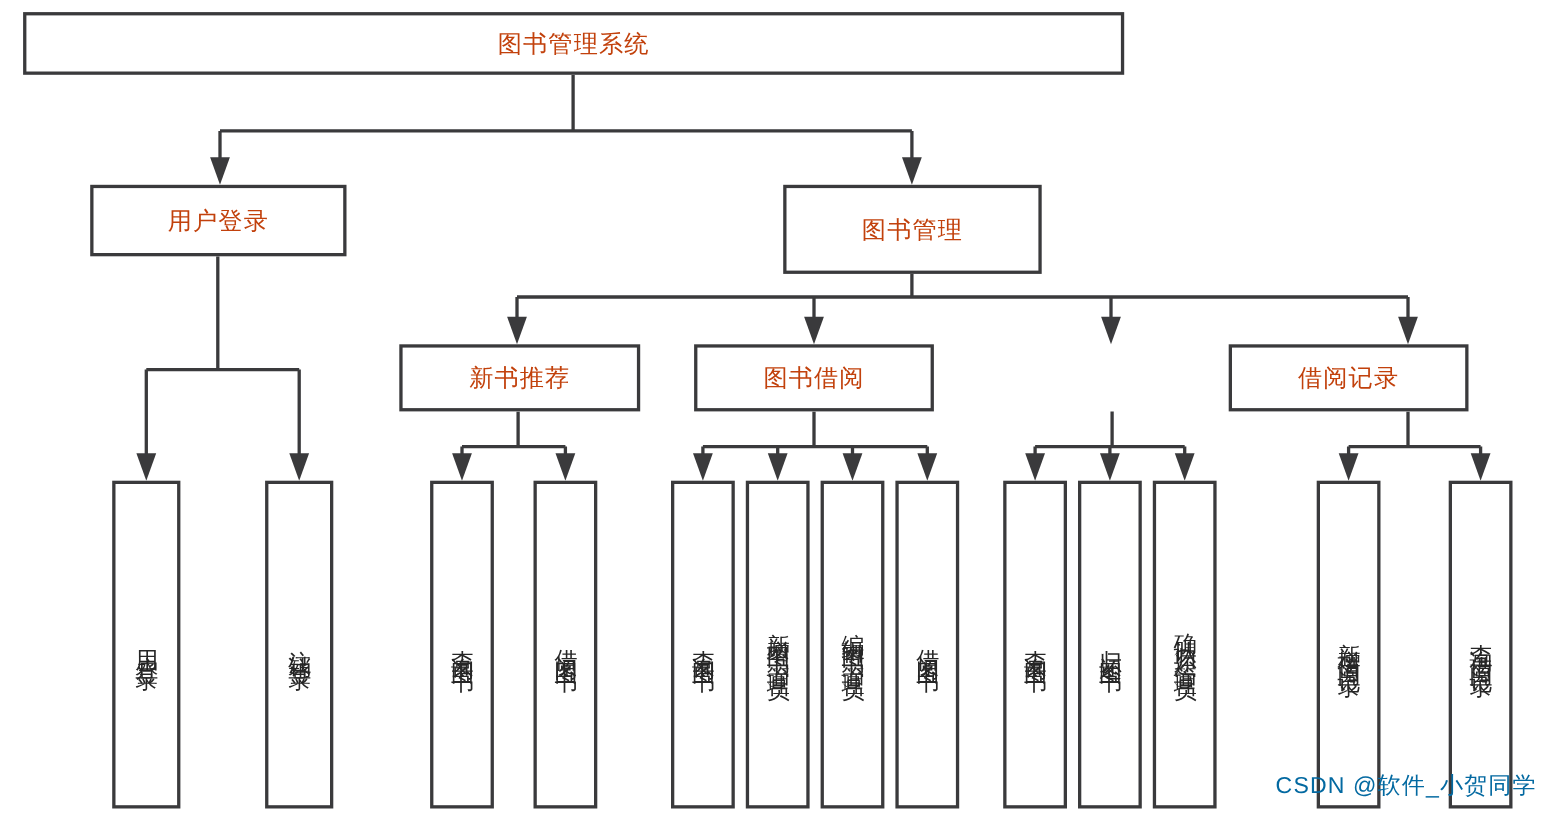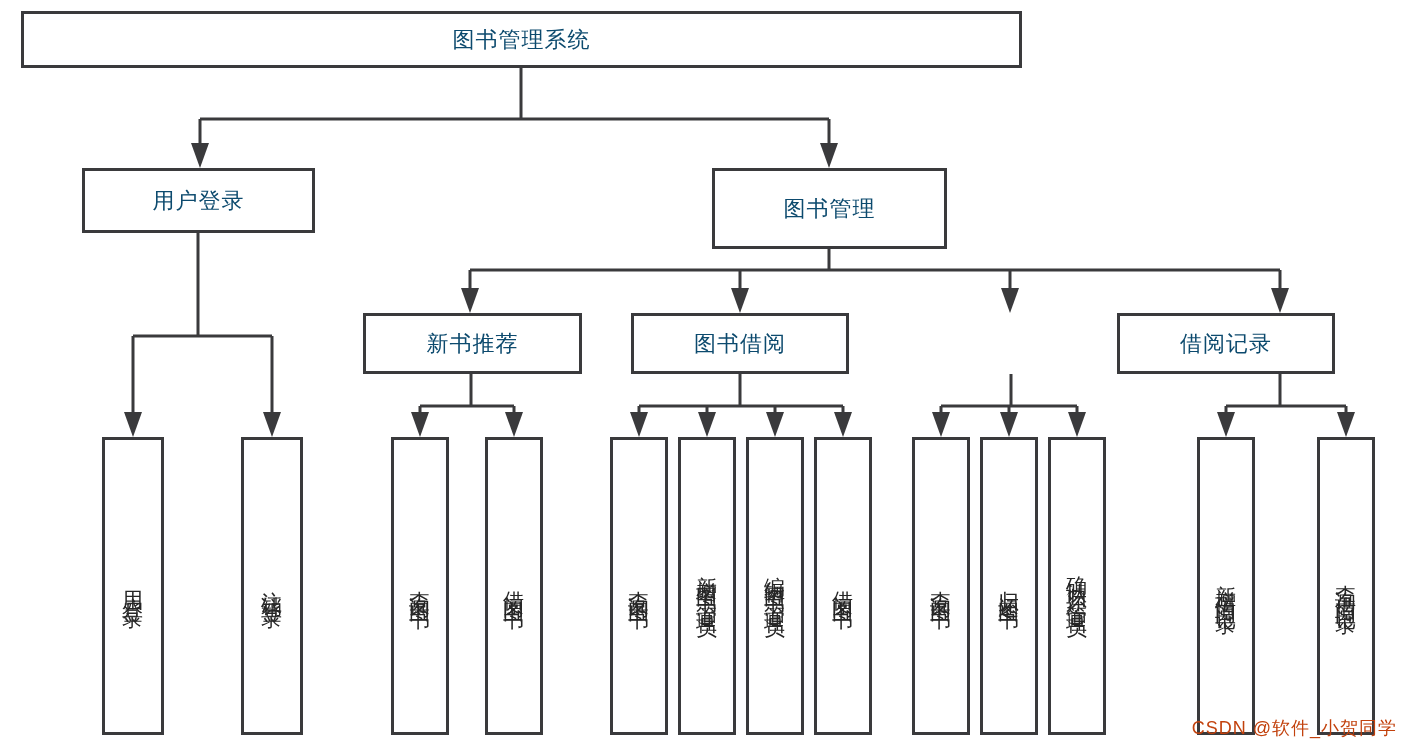--- a/index.html
+++ b/index.html
@@ -18,21 +18,21 @@
     background: #ffffff;
     display: flex;
     align-items: center;
     justify-content: center;
     color: #262626;
   }
   .h-label {
     font-size: 22px;
     letter-spacing: 1px;
     white-space: nowrap;
-    color: #0c4a6e;
+    color: #c2410c;
   }
   .v-label {
     writing-mode: vertical-rl;
     text-orientation: mixed;
     font-size: 21px;
     letter-spacing: 6px;
     line-height: 1;
     color: #262626;
     white-space: nowrap;
   }
@@ -47,23 +47,23 @@
     stroke: #3a3a3c;
     stroke-width: 3;
   }
   #connector-svg path.arrow {
     fill: #3a3a3c;
     stroke: none;
   }
   .watermark {
     position: absolute;
     right: 8px;
-    top: 716px;
-    font-size: 18px;
-    color: #c2410c;
+    top: 700px;
+    font-size: 21px;
+    color: #0369a1;
     letter-spacing: 1px;
     white-space: nowrap;
     z-index: 5;
   }
 </style>
 </head>
 <body>
 
 <div id="canvas">
 

